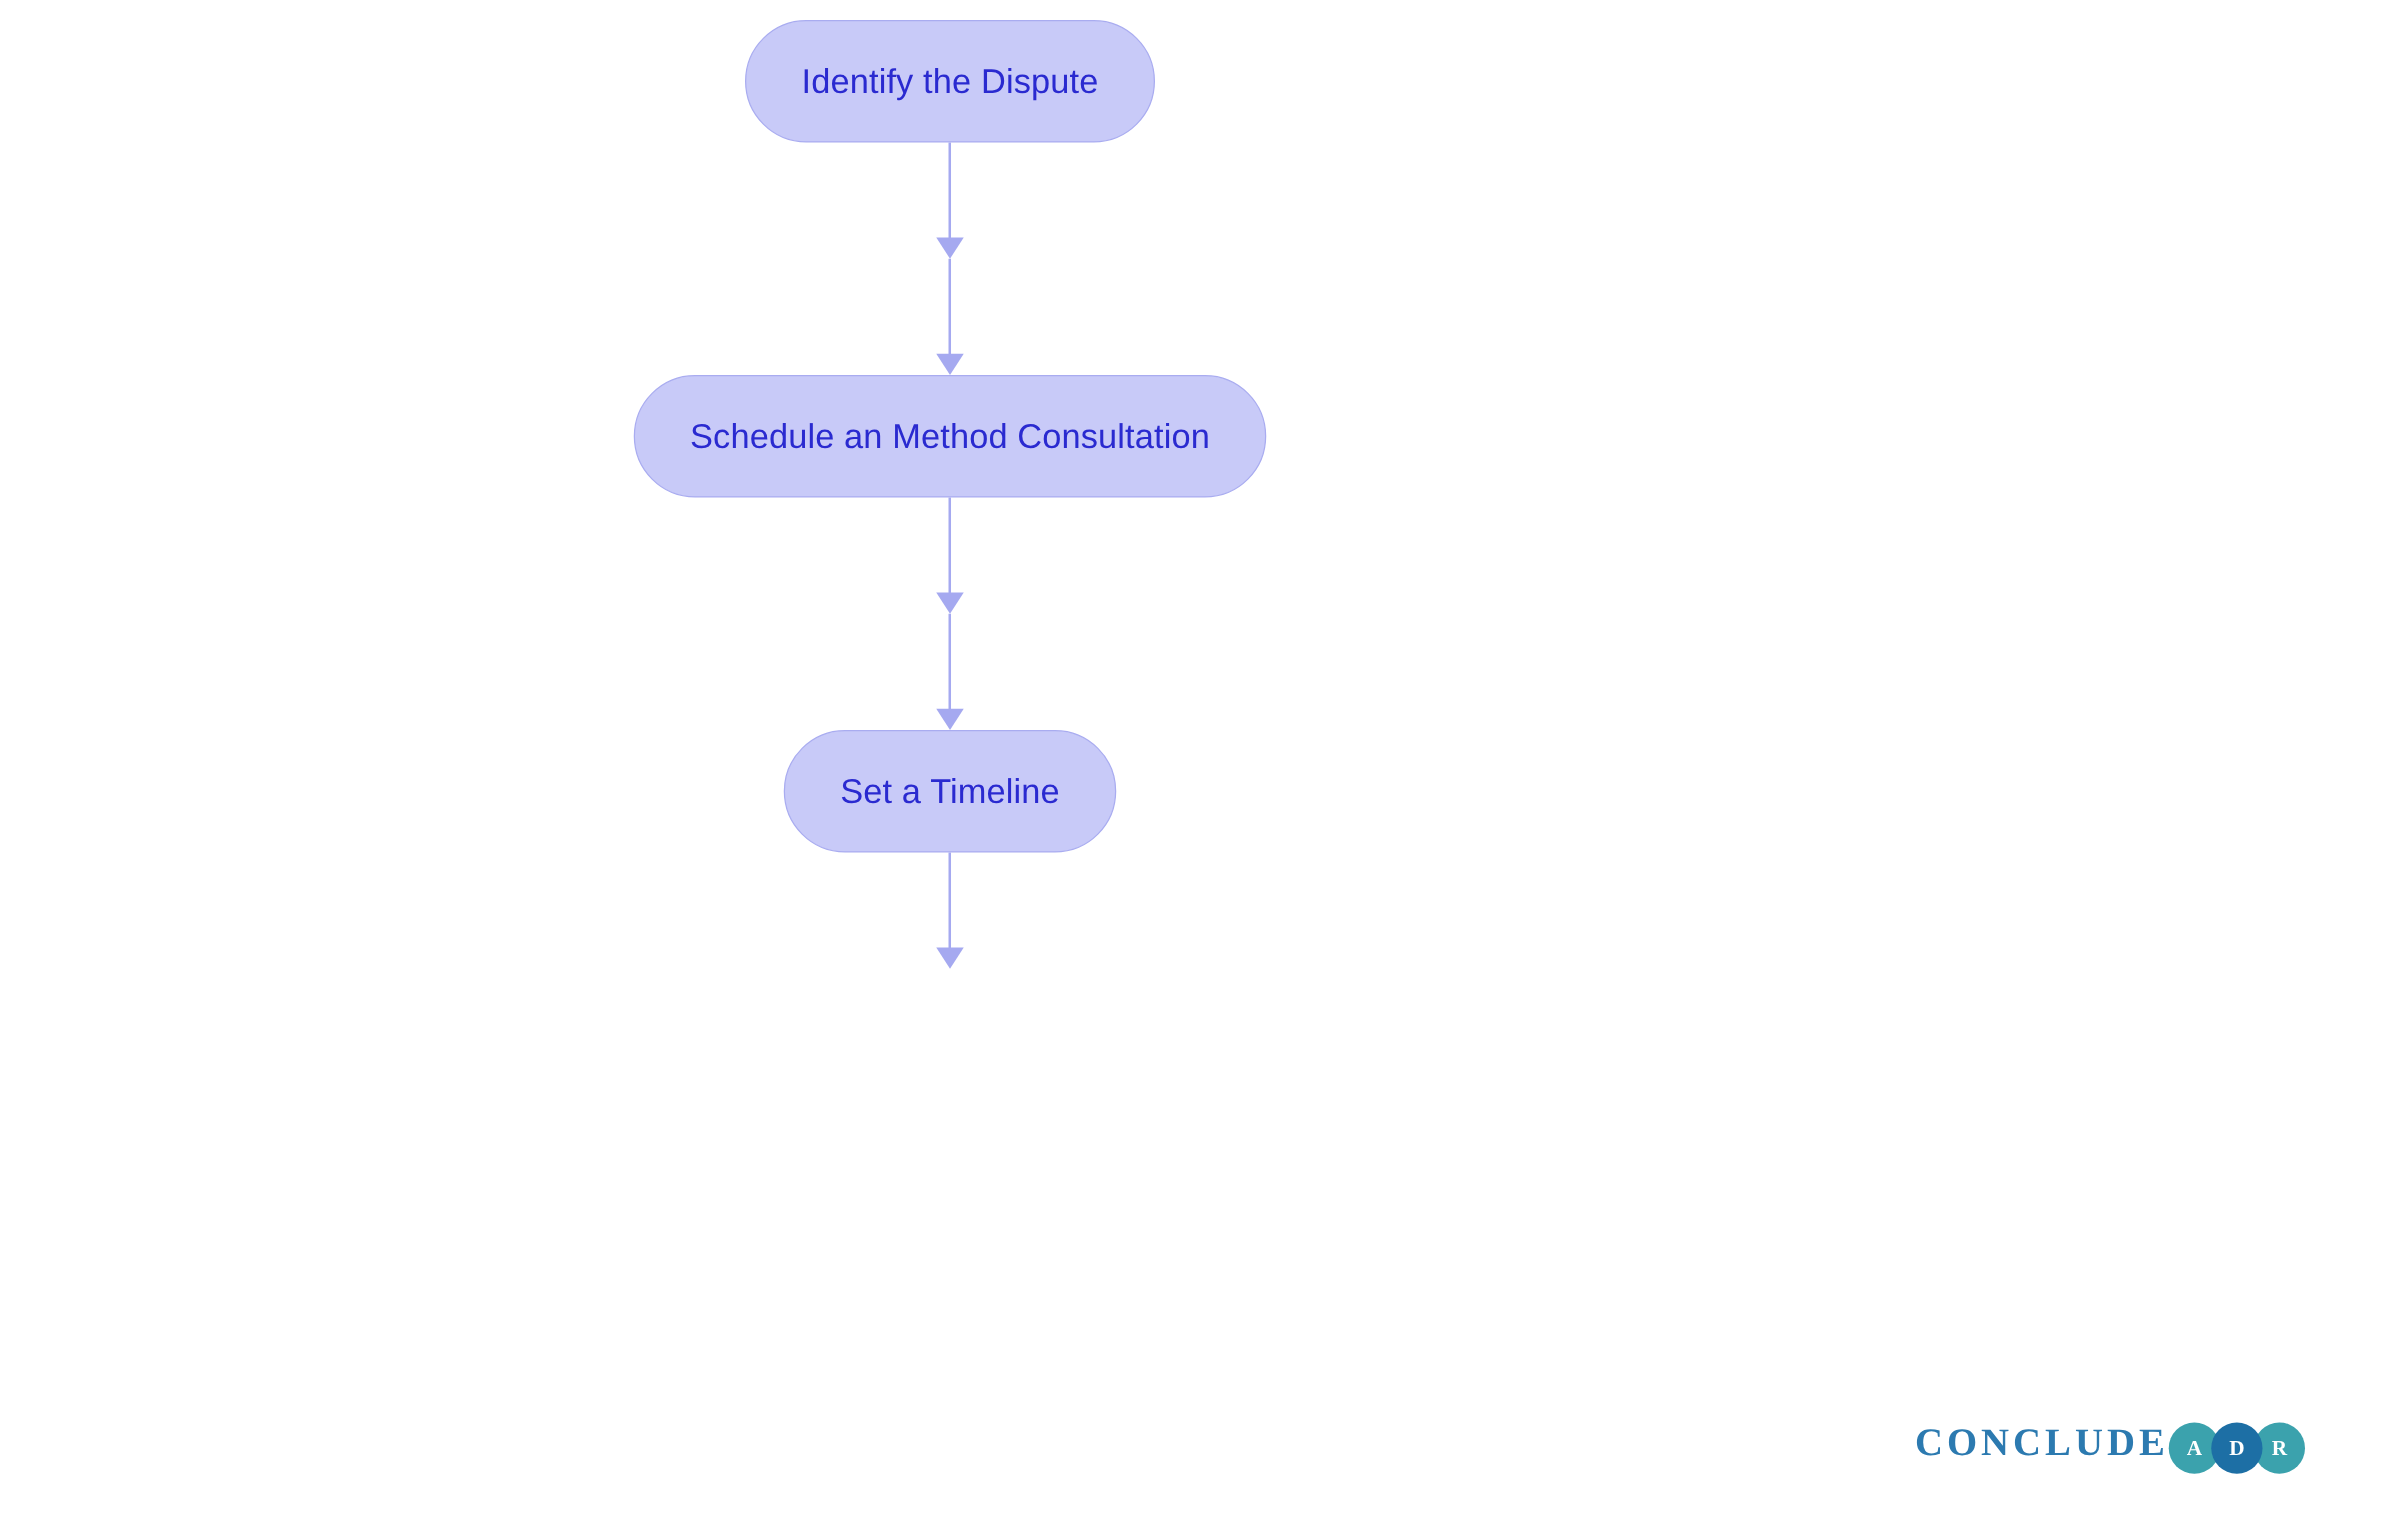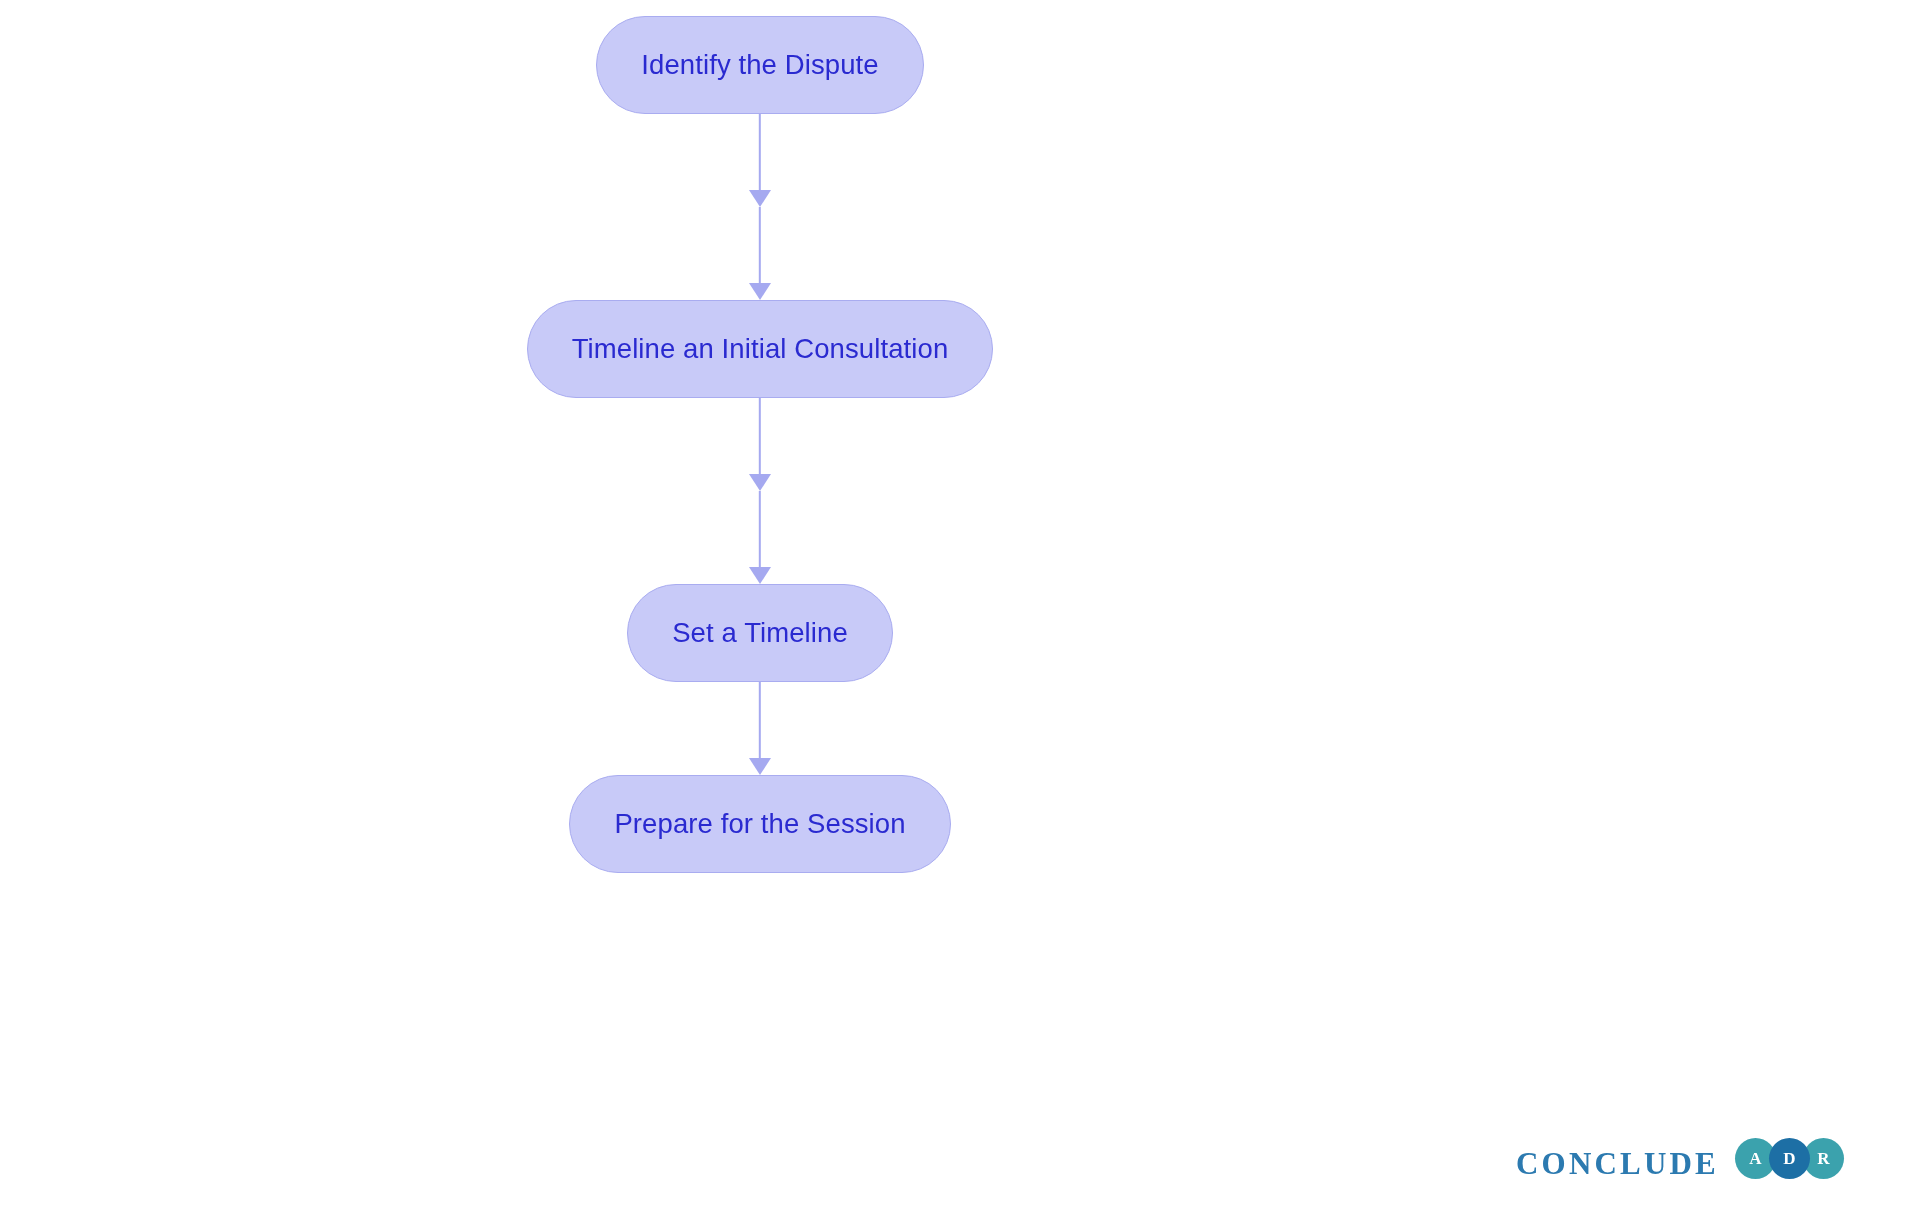--- a/index.html
+++ b/index.html
@@ -79,22 +79,21 @@
     border-right: 11px solid transparent;
     border-top: 17px solid #a5a9f0;
   }
 
   
   .brand-logo {
     position: absolute;
     right: 76px;
     bottom: 36px;
     display: flex;
-    align-items: flex-end;
-    gap: 16px;
+    align-items: flex-start;
   }
   .brand-wordmark {
     font-family: "Liberation Serif", serif;
     font-weight: 700;
     font-size: 31px;
     letter-spacing: 3.2px;
     color: #2c7ab0;
     line-height: 1;
     white-space: nowrap;
   }
@@ -135,21 +134,21 @@
       <span class="conn-head"></span>
     </div>
 
 
     <div class="flow-connector">
       <span class="conn-line"></span>
       <span class="conn-head"></span>
     </div>
 
     <div class="flow-node">
-      <span>Timeline an Initial Consultation</span>
+      <span>Schedule an Method Consultation</span>
     </div>
 
     <div class="flow-connector">
       <span class="conn-line"></span>
       <span class="conn-head"></span>
     </div>
 
 
     <div class="flow-connector">
       <span class="conn-line"></span>
@@ -158,23 +157,20 @@
 
     <div class="flow-node">
       <span>Set a Timeline</span>
     </div>
 
     <div class="flow-connector">
       <span class="conn-line"></span>
       <span class="conn-head"></span>
     </div>
 
-    <div class="flow-node">
-      <span>Prepare for the Session</span>
-    </div>
 
   </div>
 
   <div class="brand-logo">
     <div class="brand-wordmark">CONCLUDE</div>
     <div class="brand-dots">
       <div class="brand-dot dot-a">
         <span>A</span>
       </div>
       <div class="brand-dot dot-d">

